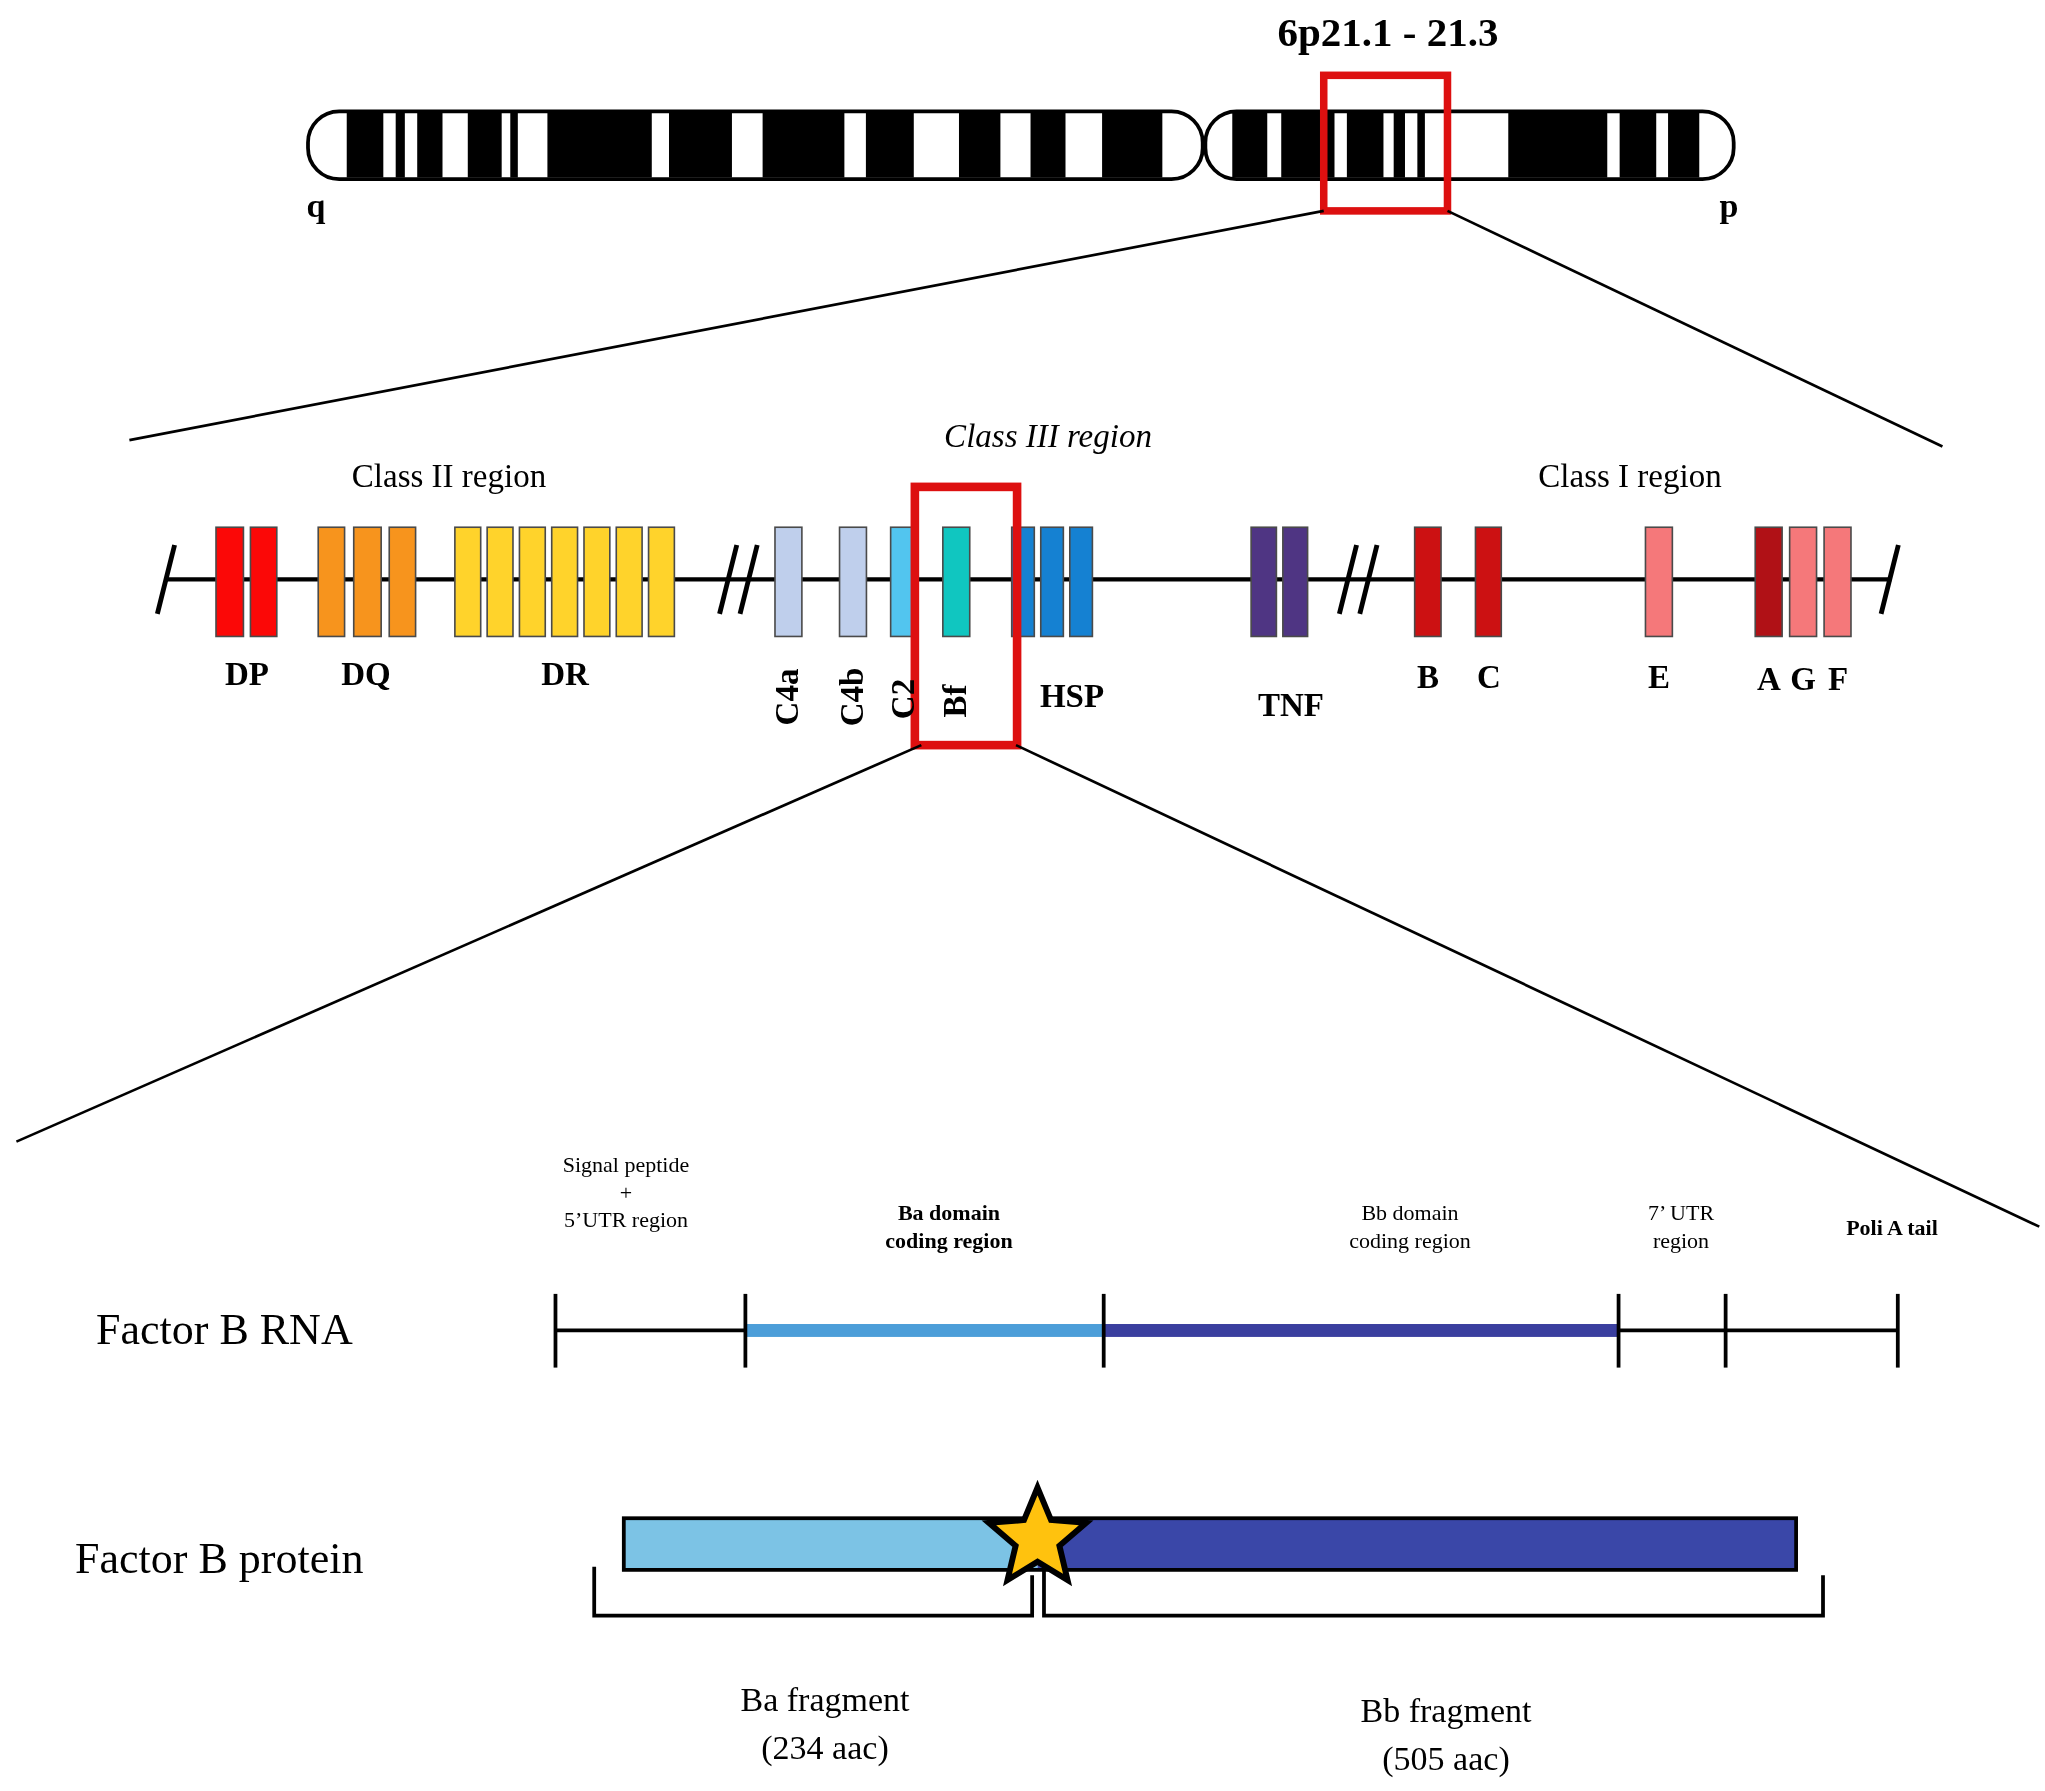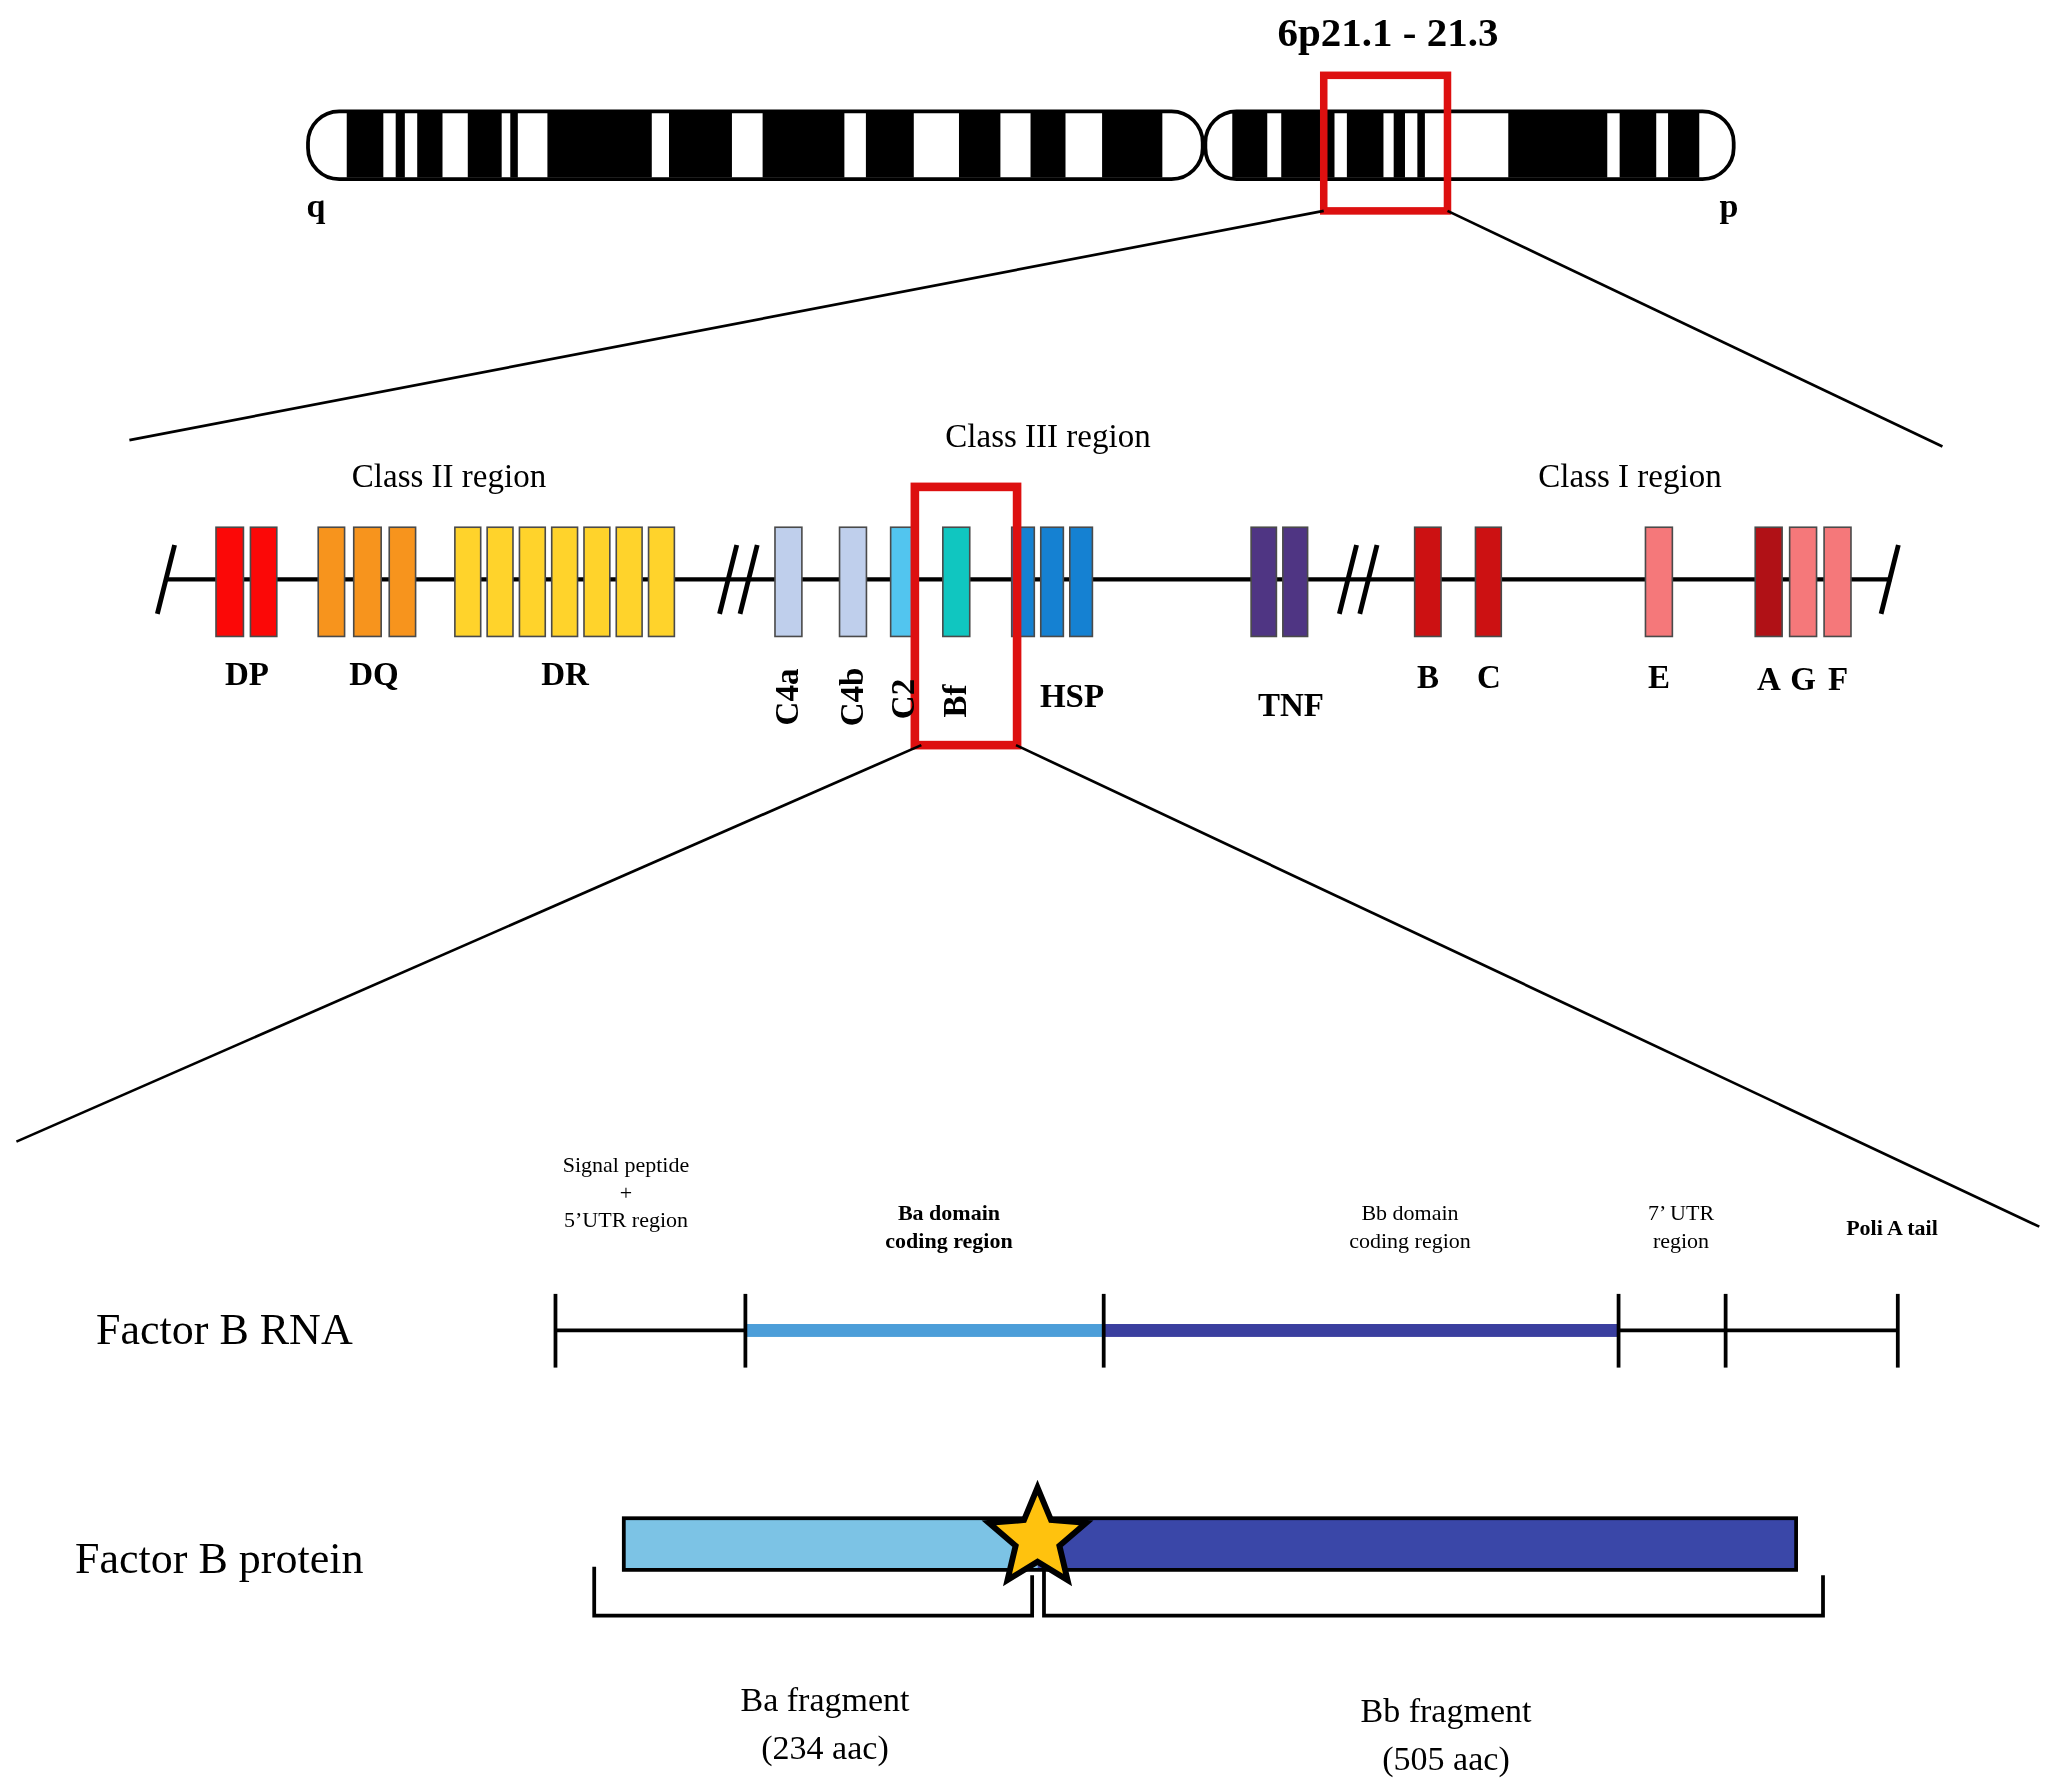--- a/index.html
+++ b/index.html
@@ -16,21 +16,21 @@
   .seglab{font-size:22px;}
   .fraglab{font-size:34px;line-height:1.4;text-align:center;}
   .glabel{position:absolute;transform:translate(-50%,-50%);font-size:33px;
           font-weight:bold;white-space:nowrap;}
   .glabel.rot{transform:translate(-50%,-50%) rotate(-90deg);}
   
   #t-title{left:1388px;top:33px;}
   #t-q{left:316px;top:206px;}
   #t-p{left:1729px;top:206px;}
   #t-class2{left:449px;top:477px;}
-  #t-class3{left:1048px;top:437px;}
+  #t-class3{left:1048px;top:437px;font-style:italic;}
   #t-class1{left:1630px;top:477px;}
   #t-rna{left:96px;top:1329px;}
   #t-protein{left:75px;top:1558px;}
 </style>
 </head>
 <body>
 
 <div id="fig">
   <svg id="art" width="2046" height="1791" viewBox="0 0 3802 3329">
       <clipPath id="armQ">
@@ -124,21 +124,21 @@
   <div class="lbl qp" id="t-q">q</div>
   <div class="lbl qp" id="t-p">p</div>
 
   <div class="lbl region" id="t-class2">Class II region</div>
   <div class="lbl region" id="t-class3">Class III region</div>
   <div class="lbl region" id="t-class1">Class I region</div>
 
   <div class="lbl bigname" id="t-rna">Factor B RNA</div>
   <div class="lbl bigname" id="t-protein">Factor B protein</div>
 <div class="glabel" style="left: 247px; top: 674px;">DP</div>
-    <div class="glabel" style="left: 366px; top: 674px; margin-left: 8px;">DQ</div>
+    <div class="glabel" style="left: 366px; top: 674px;">DQ</div>
     <div class="glabel" style="left: 565px; top: 674px;">DR</div>
     <div class="glabel rot" style="left: 787px; top: 697px;">C4a</div>
     <div class="glabel rot" style="left: 852px; top: 697px;">C4b</div>
     <div class="glabel rot" style="left: 903px; top: 699px;">C2</div>
     <div class="glabel rot" style="left: 955px; top: 701px;">Bf</div>
     <div class="glabel" style="left: 1072px; top: 696px;">HSP</div>
     <div class="glabel" style="left: 1291px; top: 705px;">TNF</div>
     <div class="glabel" style="left: 1428px; top: 677px;">B</div>
     <div class="glabel" style="left: 1489px; top: 677px;">C</div>
     <div class="glabel" style="left: 1659px; top: 677px;">E</div>

